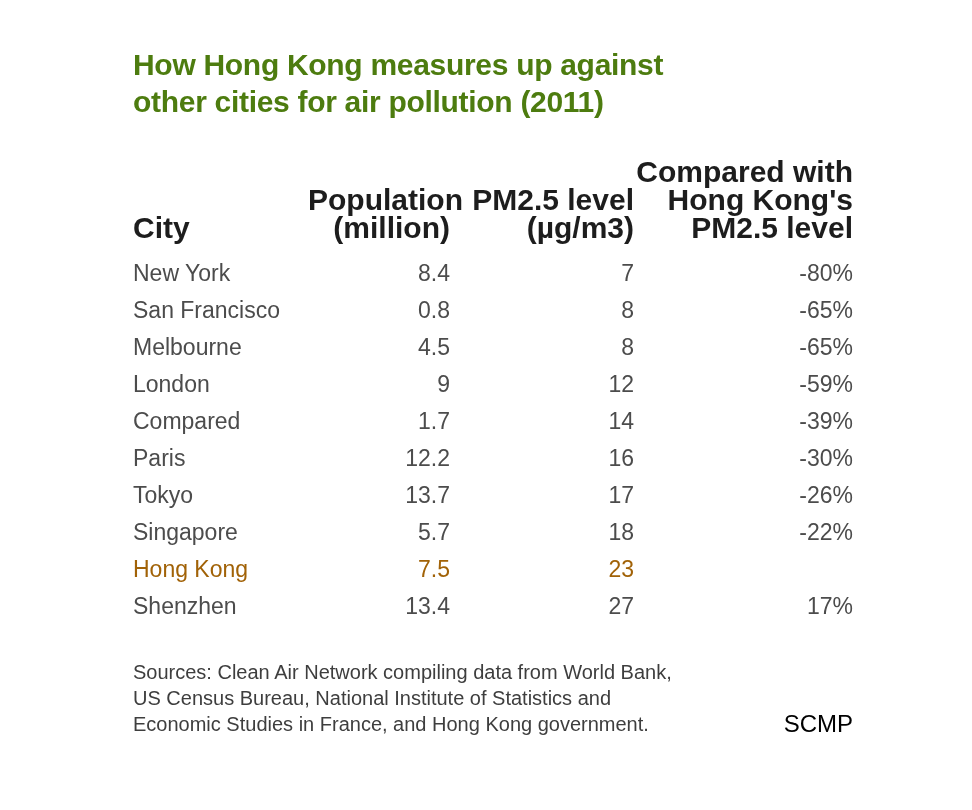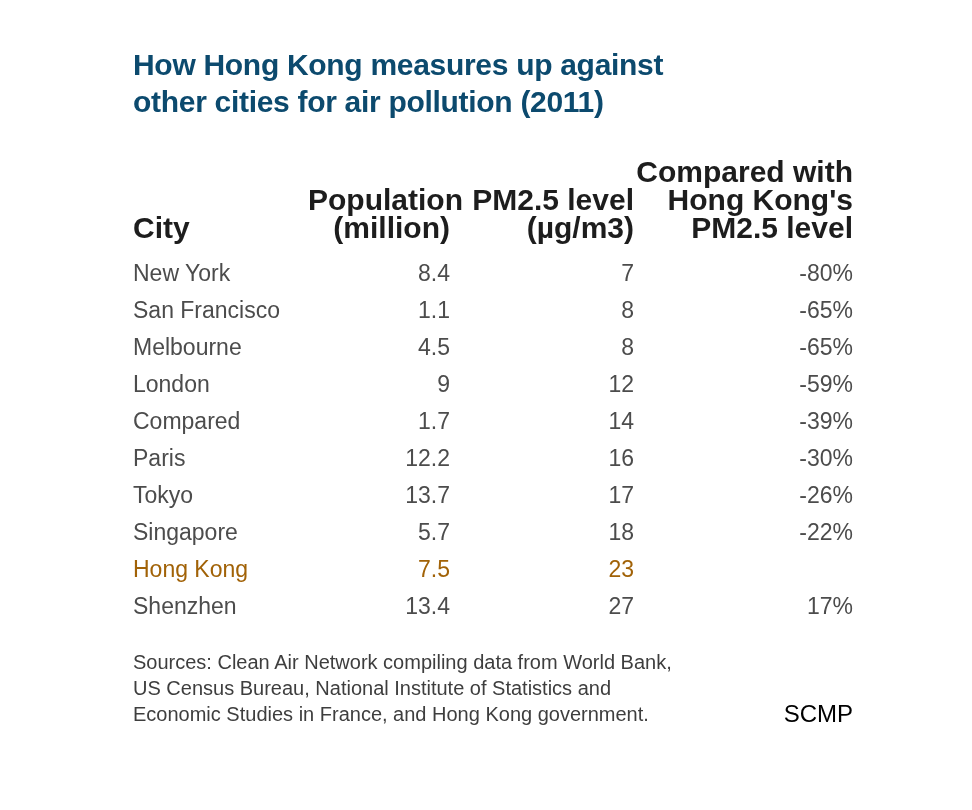--- a/index.html
+++ b/index.html
@@ -15,21 +15,21 @@
     box-sizing: border-box;
     padding: 46px 0 0 133px;
     font-family: "Liberation Sans", sans-serif;
     overflow: hidden;
   }
   .title {
     margin: 0;
     font-size: 30px;
     line-height: 37px;
     font-weight: bold;
-    color: #0c4a6e;
+    color: #4d7c0f;
     letter-spacing: -0.3px;
   }
   .title .title-line { display: block; }
 
   table.data-table {
     border-collapse: collapse;
     table-layout: fixed;
     width: 720px;
     margin-top: 38px;
   }
@@ -52,21 +52,21 @@
     padding: 0;
     vertical-align: middle;
   }
   table.data-table tr.highlight td {
     font-weight: normal;
     color: #a16207;
   }
 
   .footer {
     width: 720px;
-    margin-top: 24px;
+    margin-top: 34px;
     display: flex;
     justify-content: space-between;
     align-items: flex-end;
   }
   .sources {
     font-size: 20px;
     line-height: 26px;
     color: #3e3e3e;
   }
   .sources .src-line { display: block; }
@@ -113,21 +113,21 @@
     </thead>
     <tbody>
       <tr>
         <td>New York</td>
         <td class="num">8.4</td>
         <td class="num">7</td>
         <td class="num">-80%</td>
       </tr>
       <tr>
         <td>San Francisco</td>
-        <td class="num">1.1</td>
+        <td class="num">0.8</td>
         <td class="num">8</td>
         <td class="num">-65%</td>
       </tr>
       <tr>
         <td>Melbourne</td>
         <td class="num">4.5</td>
         <td class="num">8</td>
         <td class="num">-65%</td>
       </tr>
       <tr>

